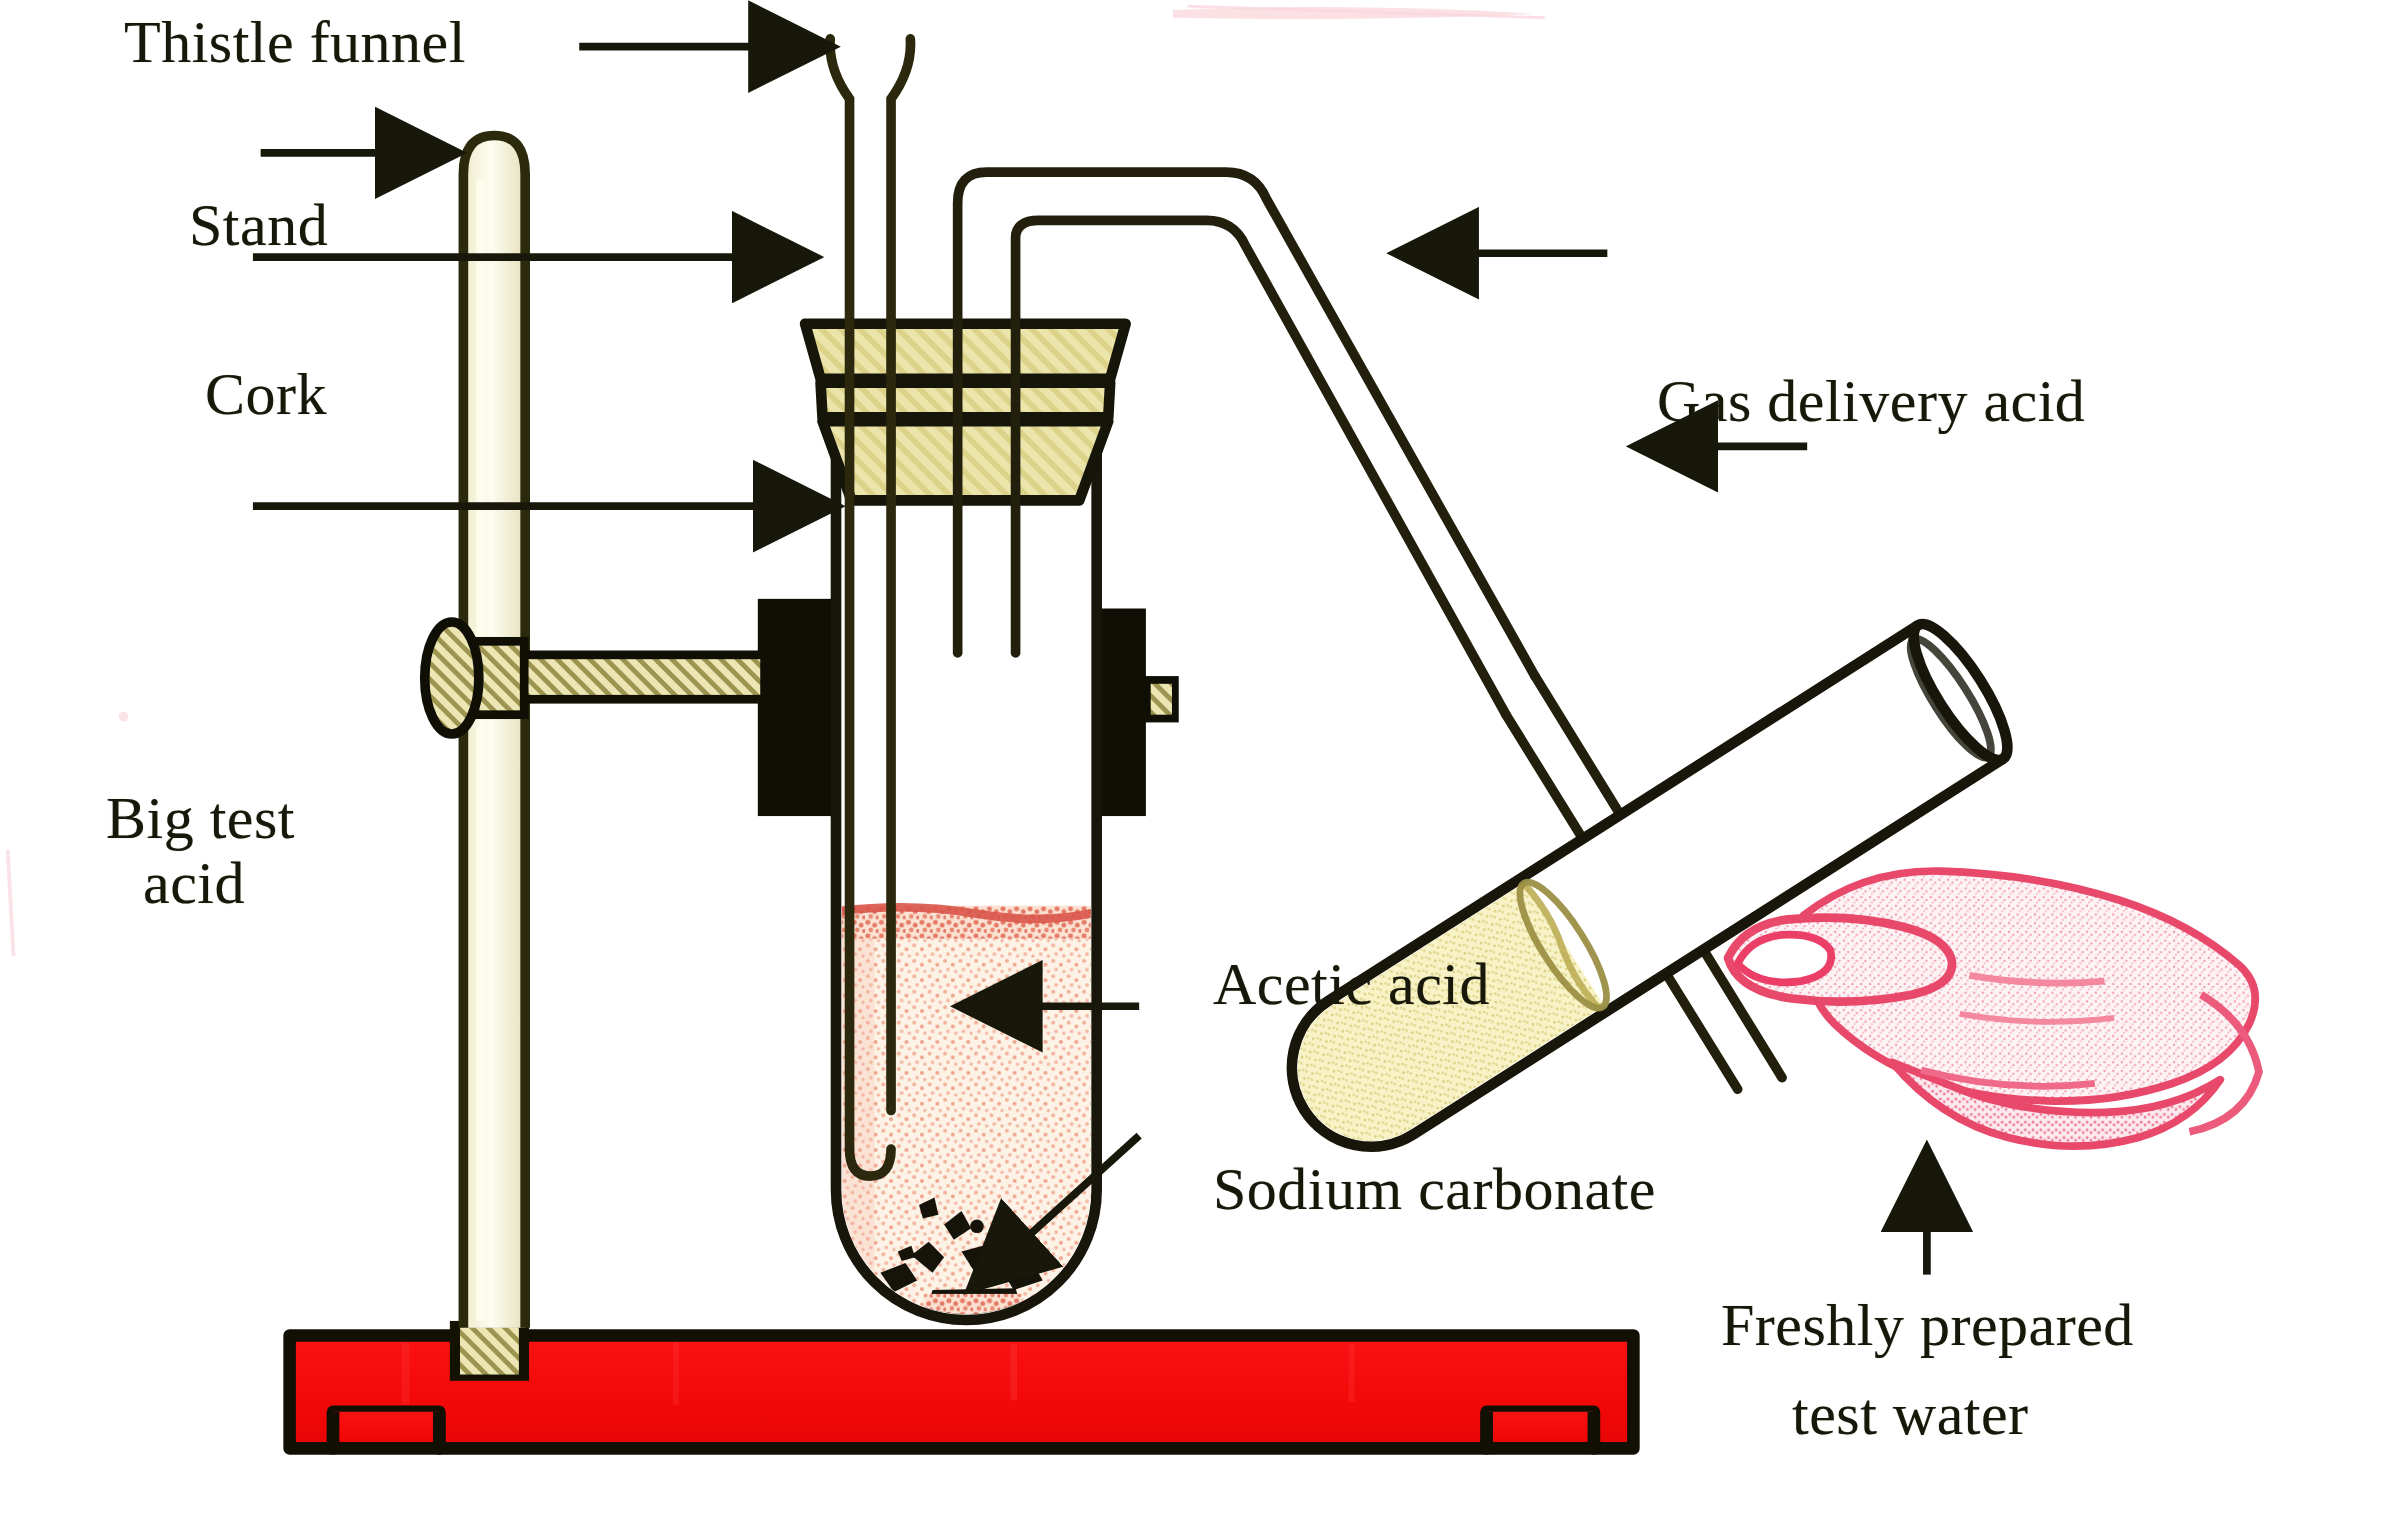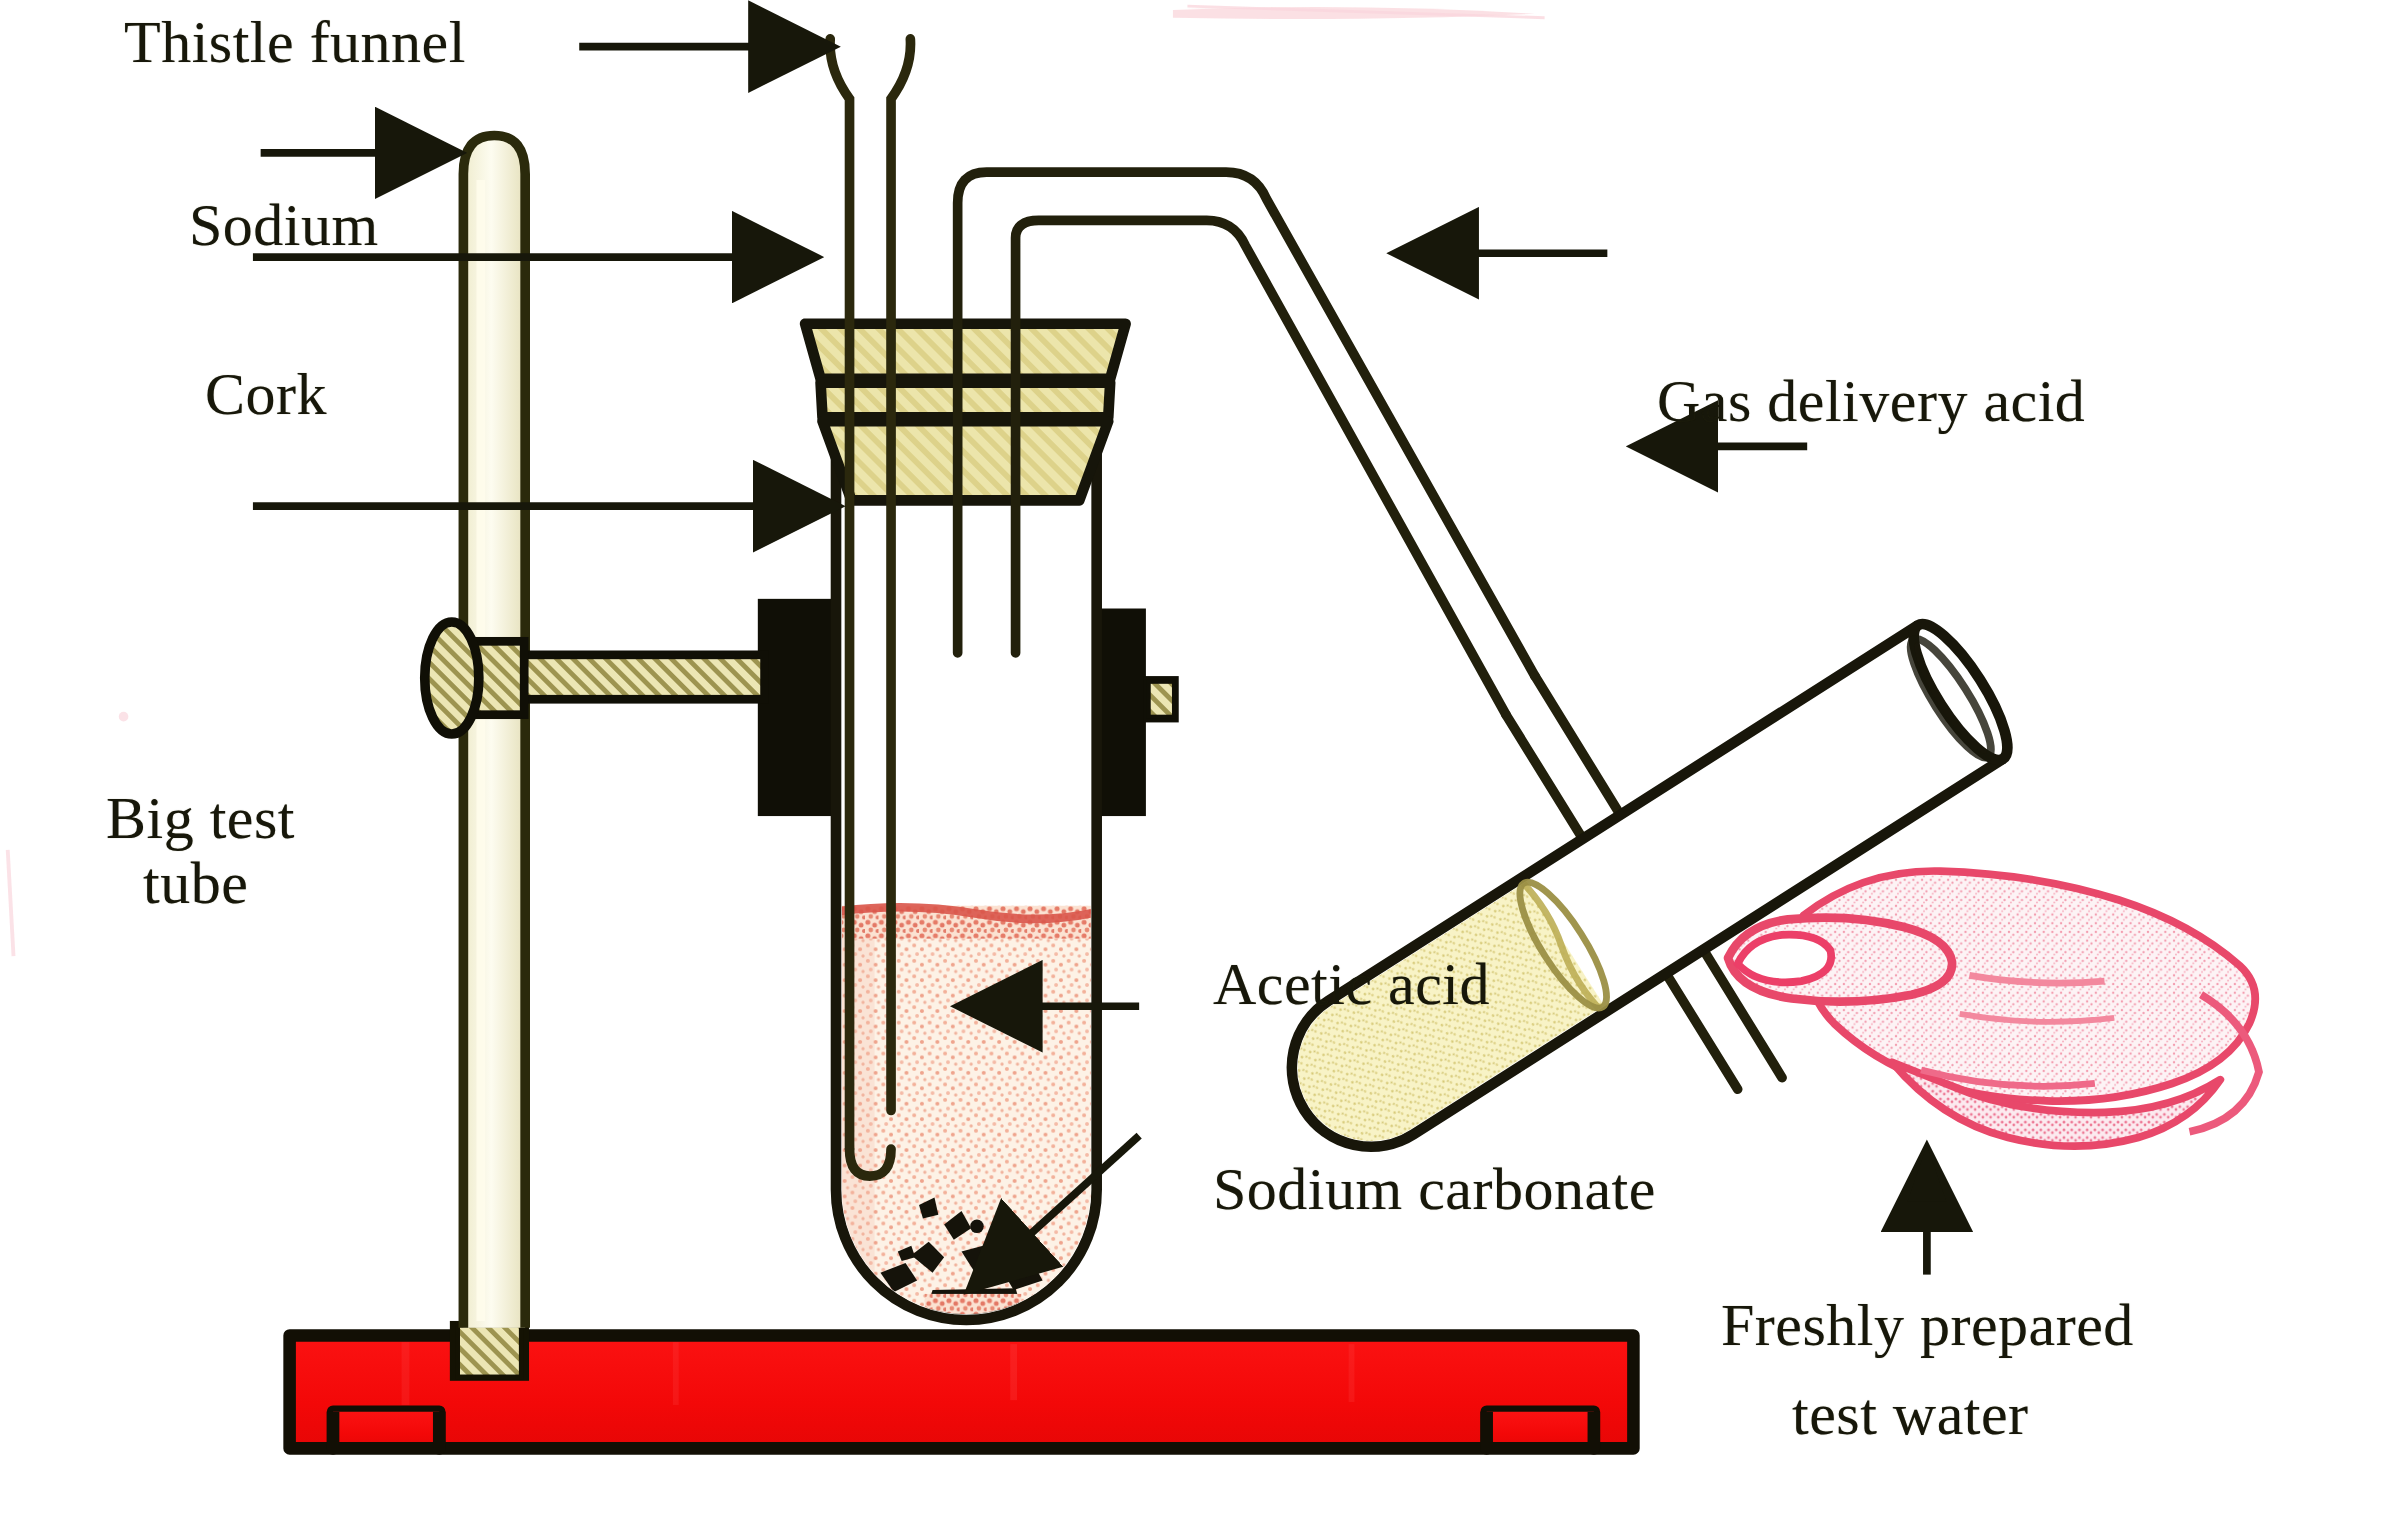--- a/index.html
+++ b/index.html
@@ -298,26 +298,26 @@
       <line x1="1996" y1="1320" x2="1996" y2="1196" marker-end="url(#arrowR)" transform="rotate(0 1996 1260)"></line>
     </g>
 
     <g>
       <path d="M1996 1186 L1976 1244 L2016 1244 Z" fill="#17170a"></path>
     </g>
   </svg>
 
   <div class="lbl" style="left:124px; top:9.7px;">Thistle funnel</div>
 
-  <div class="lbl" style="left:189px; top:193px;">Sodium</div>
+  <div class="lbl" style="left:189px; top:193px;">Stand</div>
 
   <div class="lbl" style="left:205px; top:362px;">Cork</div>
 
   <div class="lbl two" style="left:106px; top:785px;">Big test</div>
-  <div class="lbl two" style="left:143px; top:850px;">tube</div>
+  <div class="lbl two" style="left:143px; top:850px;">acid</div>
 
   <div class="lbl right" style="left:1657px; top:369px;">Gas delivery acid</div>
 
 
   <div class="lbl right" style="left:1213px; top:1157px;">Sodium carbonate</div>
 
   <div class="lbl right" style="left:1213px; top:952px;">Acetic acid</div>
 
   <div class="lbl two center" style="left:1721px; top:1292px;">Freshly prepared</div>
   <div class="lbl two center" style="left:1792px; top:1381px;">test water</div>

